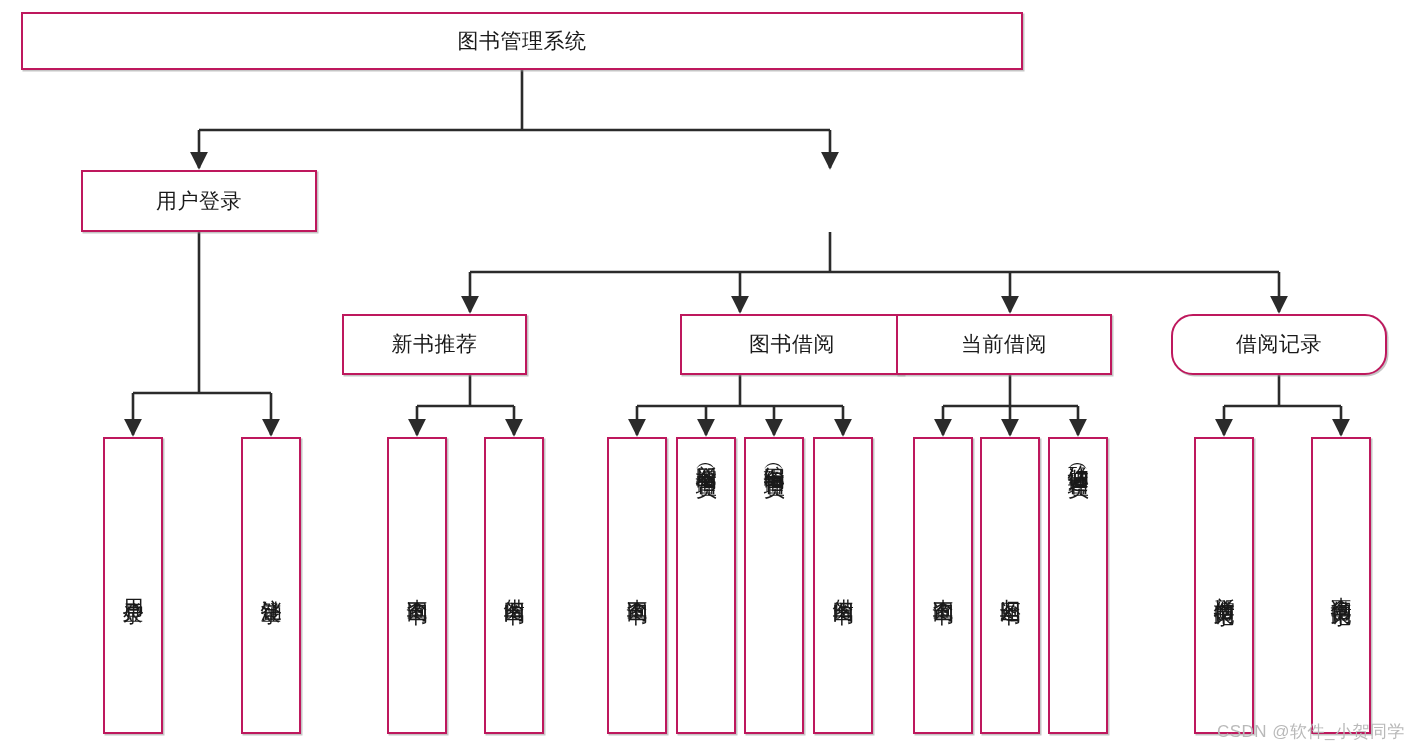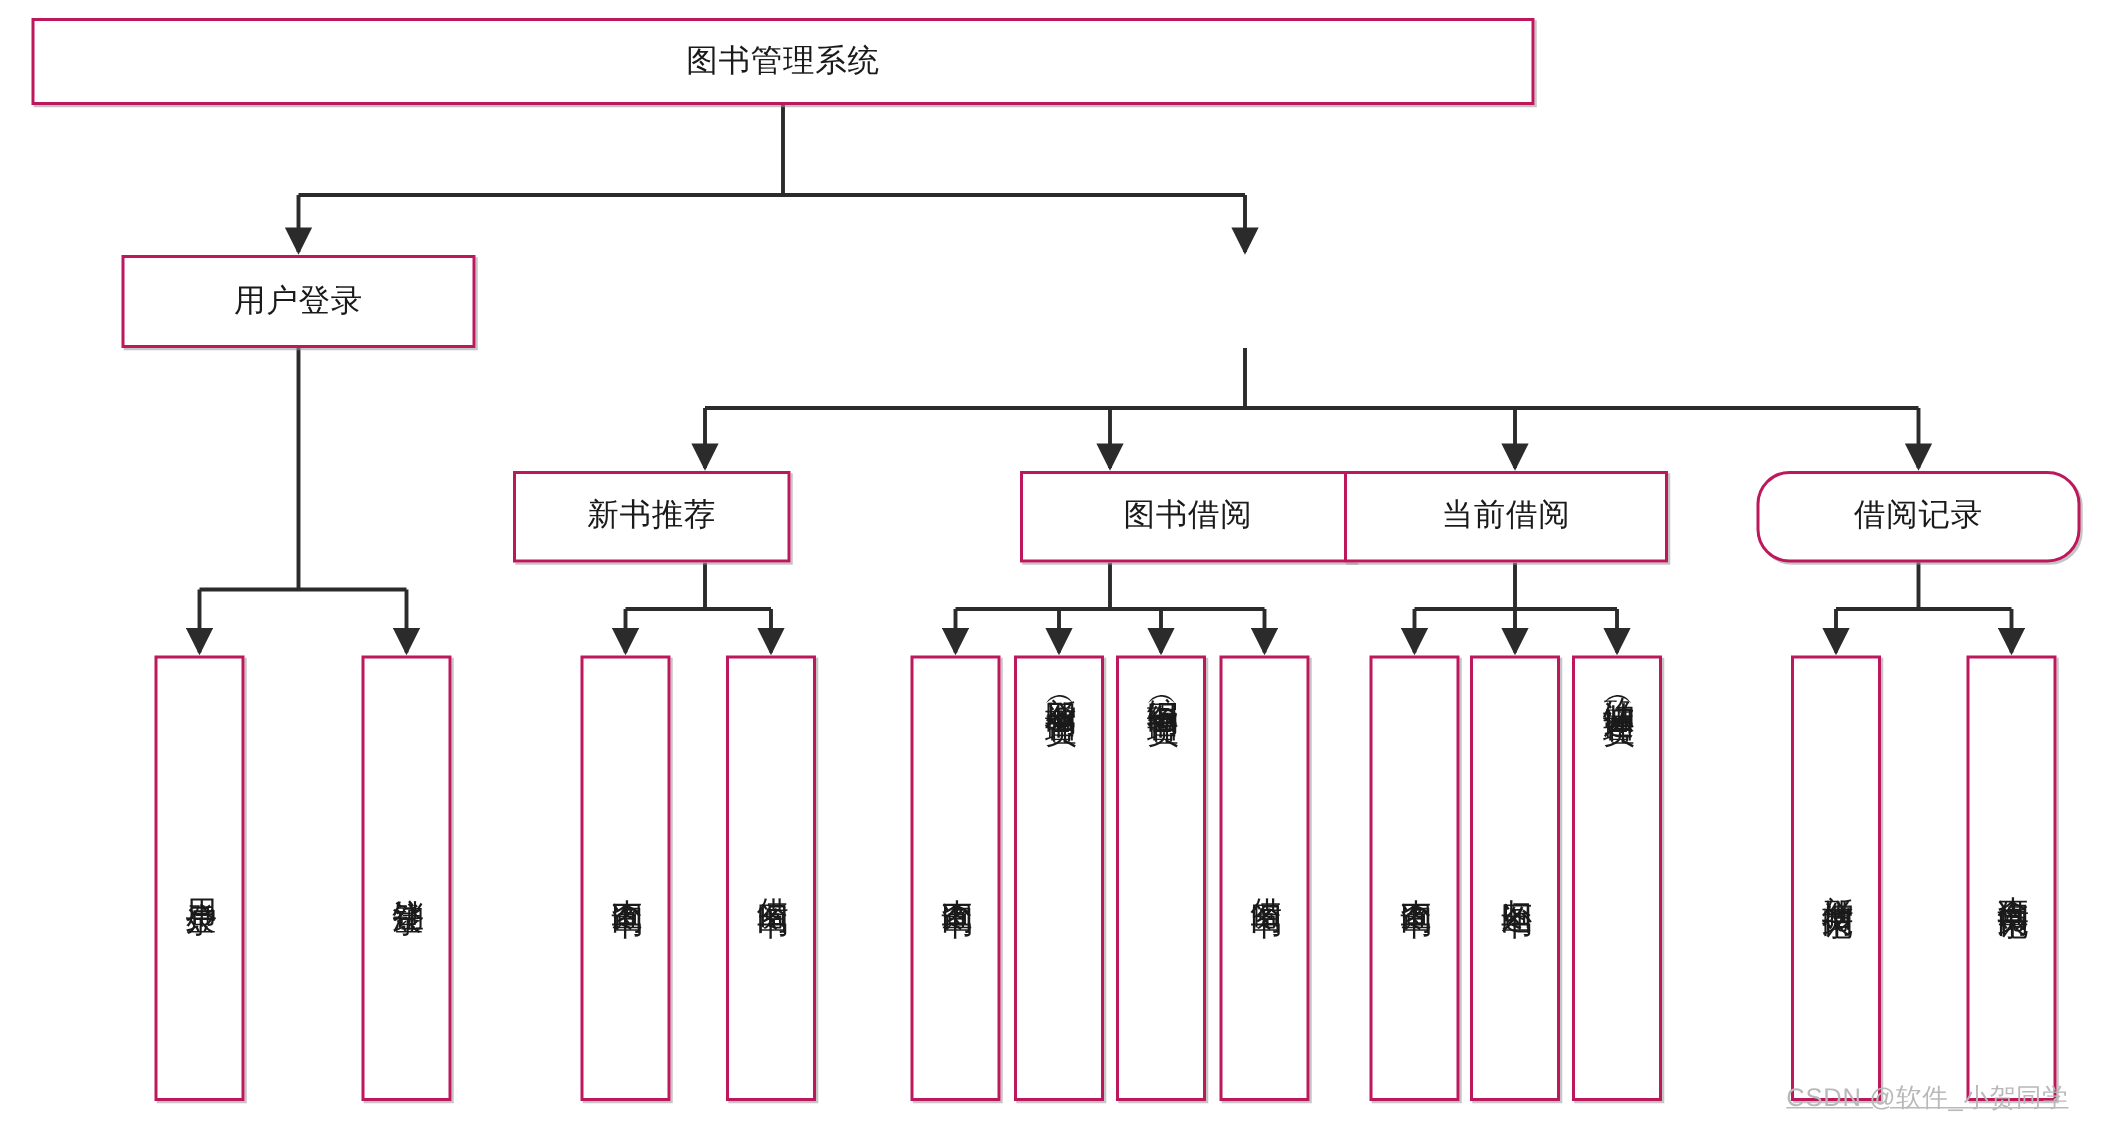--- a/index.html
+++ b/index.html
@@ -60,28 +60,27 @@
     line-height: 1.06;
     letter-spacing: 2px;
     white-space: nowrap;
   }
   .node.vertical.centered {
     align-items: center;
     padding-top: 0;
   }
   #watermark {
     position: absolute;
-    right: 26px;
+    right: 0;
     bottom: 4px;
     font-size: 17px;
     color: #b9b9b9;
     letter-spacing: 0.5px;
     white-space: nowrap;
     user-select: none;
-    text-decoration: underline;
   }
 </style>
 </head>
 <body>
 
 <div id="diagram-canvas">
 
   <svg id="edge-layer" viewBox="0 0 1405 747" width="1405" height="747" xmlns="http://www.w3.org/2000/svg">
     <defs>
       <marker id="arrow" viewBox="0 0 10 10" refX="9" refY="5" markerWidth="7" markerHeight="7" orient="auto-start-reverse">

